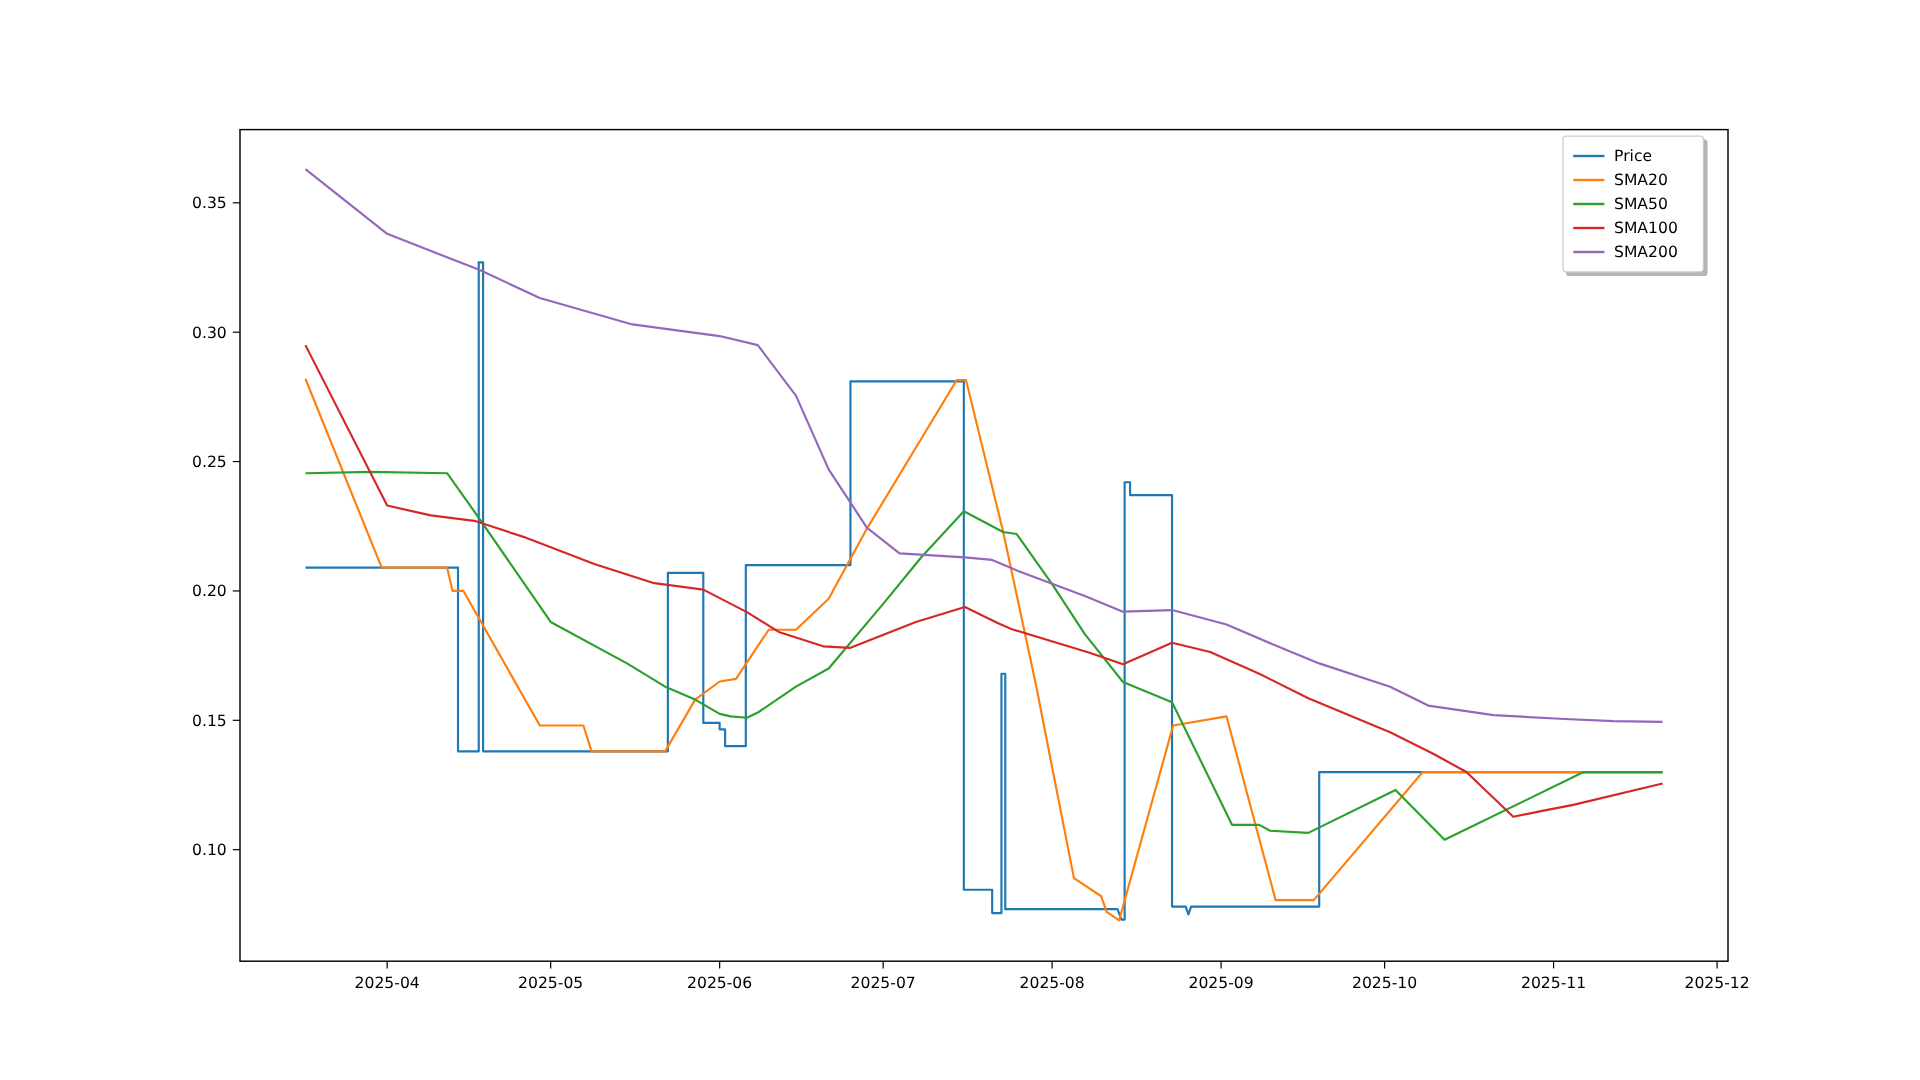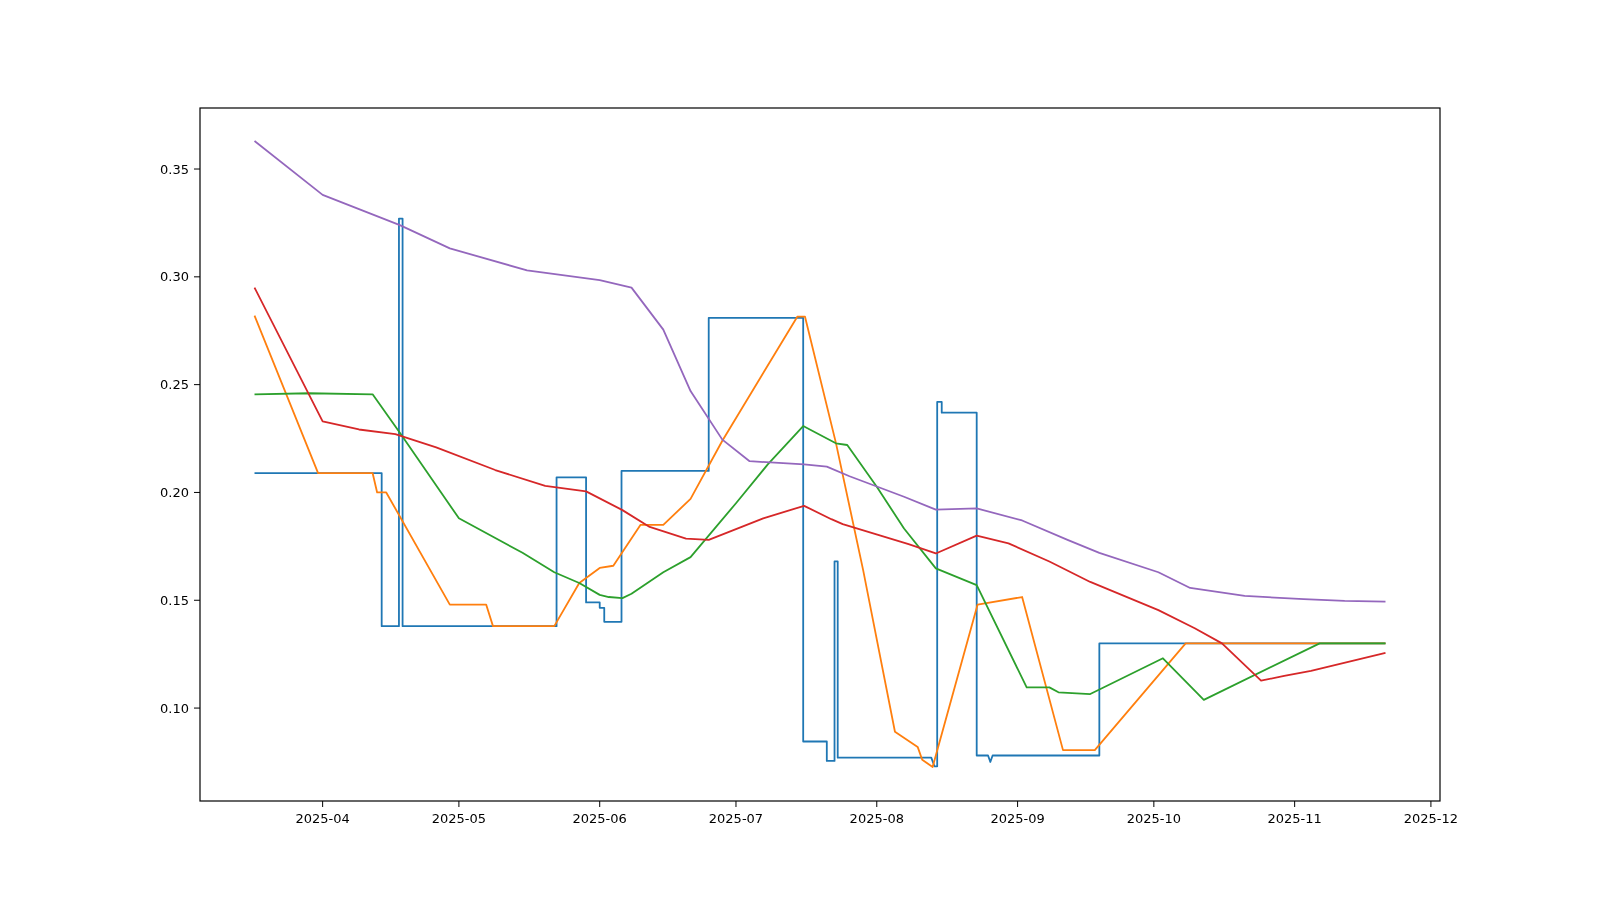--- a/index.html
+++ b/index.html
@@ -93,13 +93,35 @@
         <text x="189" y="173.52022401991303" text-anchor="end" class="tick-label">0.35</text>
         <polyline points="254.51,473.04 381.68,473.04 381.68,626.13 398.95,626.13 398.95,218.61 402.58,218.61 402.58,626.13 556.56,626.13 556.56,477.36 586.08,477.36 586.08,602.41 599.71,602.41 599.71,607.81 604.25,607.81 604.25,621.82 621.51,621.82 621.51,470.89 708.72,470.89 708.72,317.80 803.19,317.80 803.19,741.49 826.81,741.49 826.81,760.89 834.53,760.89 834.53,561.45 837.71,561.45 837.71,757.66 931.28,757.66 934.46,766.29 937.19,766.29 937.19,401.89 941.73,401.89 941.73,412.67 976.70,412.67 976.70,755.50 988.06,755.50 990.33,761.97 992.60,755.50 1099.34,755.50 1099.34,643.38 1385.49,643.38" fill="none" stroke="#1f77b4" stroke-width="1.8" stroke-linejoin="round" stroke-linecap="butt"></polyline>
         <polyline points="254.51,315.64 318.10,473.04 372.60,473.04 377.14,492.45 386.23,492.45 449.82,604.57 486.15,604.57 492.97,626.13 554.29,626.13 579.27,583.01 599.71,567.92 613.33,565.76 640.59,524.79 663.30,524.79 690.55,498.92 722.34,440.70 797.29,316.72 805.01,316.72 835.90,442.86 863.15,570.07 894.95,731.79 917.66,746.88 922.20,759.82 932.64,766.93 977.61,604.57 1022.12,597.02 1063.00,750.11 1094.80,750.11 1185.64,643.38 1385.49,643.38" fill="none" stroke="#ff7f0e" stroke-width="1.8" stroke-linejoin="round" stroke-linecap="butt"></polyline>
         <polyline points="254.51,394.34 309.01,393.26 372.60,394.34 399.85,432.72 458.90,518.32 522.49,552.82 554.29,572.23 579.27,583.01 599.71,594.87 608.79,597.02 622.42,598.10 631.50,593.79 663.30,572.23 690.55,557.13 735.97,503.23 767.77,464.42 803.19,426.04 835.90,443.29 847.25,445.01 876.78,486.84 904.03,528.46 935.82,568.35 976.70,585.17 1026.67,687.37 1049.38,687.37 1058.46,692.33 1090.26,694.05 1162.93,658.26 1203.81,699.87 1319.63,643.38 1385.49,643.38" fill="none" stroke="#2ca02c" stroke-width="1.8" stroke-linejoin="round" stroke-linecap="butt"></polyline>
         <polyline points="254.51,287.61 322.64,421.29 358.97,429.49 395.31,434.02 436.19,447.38 495.24,470.02 545.20,485.98 586.08,491.37 622.42,510.13 649.67,526.95 686.01,538.59 708.72,539.89 763.22,518.32 804.10,505.82 831.36,519.19 842.71,524.14 908.57,544.20 935.82,553.47 976.70,535.57 1008.50,543.34 1049.38,561.45 1090.26,581.93 1158.39,610.18 1194.73,628.29 1221.98,643.38 1261.04,680.68 1284.21,675.94 1311.00,670.77 1385.49,652.87" fill="none" stroke="#d62728" stroke-width="1.8" stroke-linejoin="round" stroke-linecap="butt"></polyline>
         <polyline points="254.51,140.99 322.64,194.89 399.85,225.08 449.82,248.37 527.03,270.36 599.71,280.06 631.50,287.61 663.30,329.66 690.55,391.11 722.34,439.62 749.60,461.18 804.10,464.42 826.81,466.57 849.52,476.28 904.03,496.76 935.82,509.70 976.70,508.40 1022.12,520.48 1067.55,539.89 1099.34,552.82 1158.39,572.23 1190.18,587.97 1244.69,595.95 1303.74,599.18 1344.62,600.91 1385.49,601.55" fill="none" stroke="#9467bd" stroke-width="1.8" stroke-linejoin="round" stroke-linecap="butt"></polyline>
         <rect x="200" y="108" width="1240" height="693" fill="none" stroke="#000" stroke-width="1.2"></rect>
       </g>
   </svg>
 
+  <div class="legend">
+    <div class="legend-row">
+      <span class="swatch" style="border-top-color: rgb(31, 119, 180);"></span>
+      <span class="legend-label">Price</span>
+    </div>
+    <div class="legend-row">
+      <span class="swatch" style="border-top-color: rgb(255, 127, 14);"></span>
+      <span class="legend-label">SMA20</span>
+    </div>
+    <div class="legend-row">
+      <span class="swatch" style="border-top-color: rgb(44, 160, 44);"></span>
+      <span class="legend-label">SMA50</span>
+    </div>
+    <div class="legend-row">
+      <span class="swatch" style="border-top-color: rgb(214, 39, 40);"></span>
+      <span class="legend-label">SMA100</span>
+    </div>
+    <div class="legend-row">
+      <span class="swatch" style="border-top-color: rgb(148, 103, 189);"></span>
+      <span class="legend-label">SMA200</span>
+    </div>
+  </div>
 </div>
 
 </body></html>

